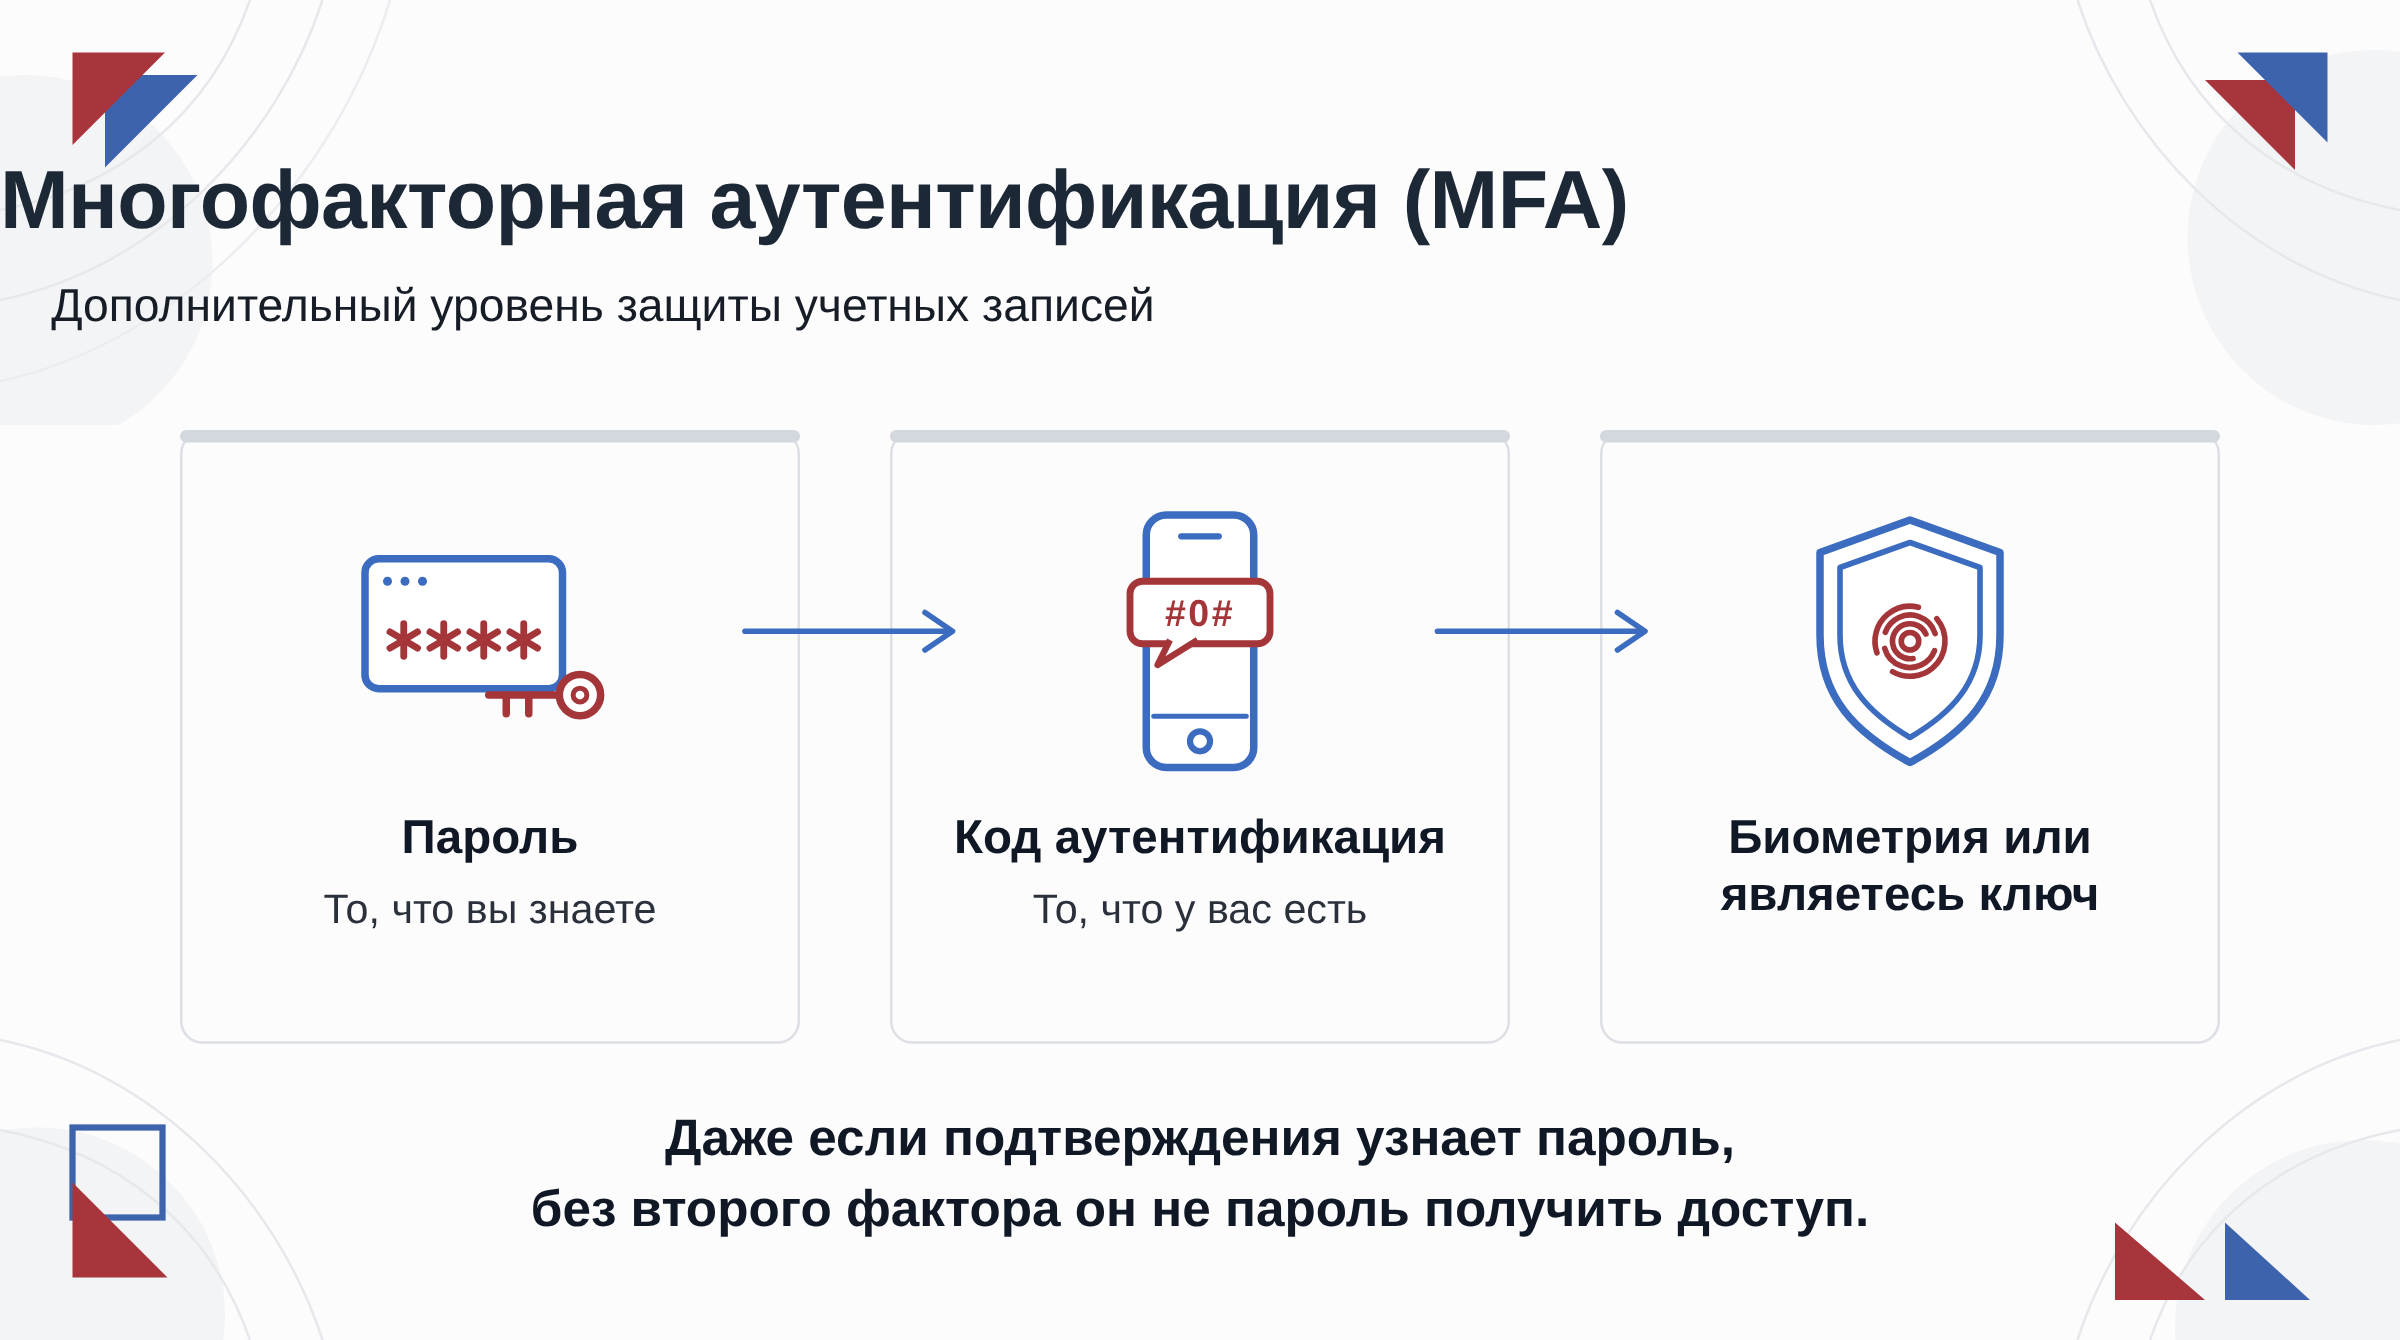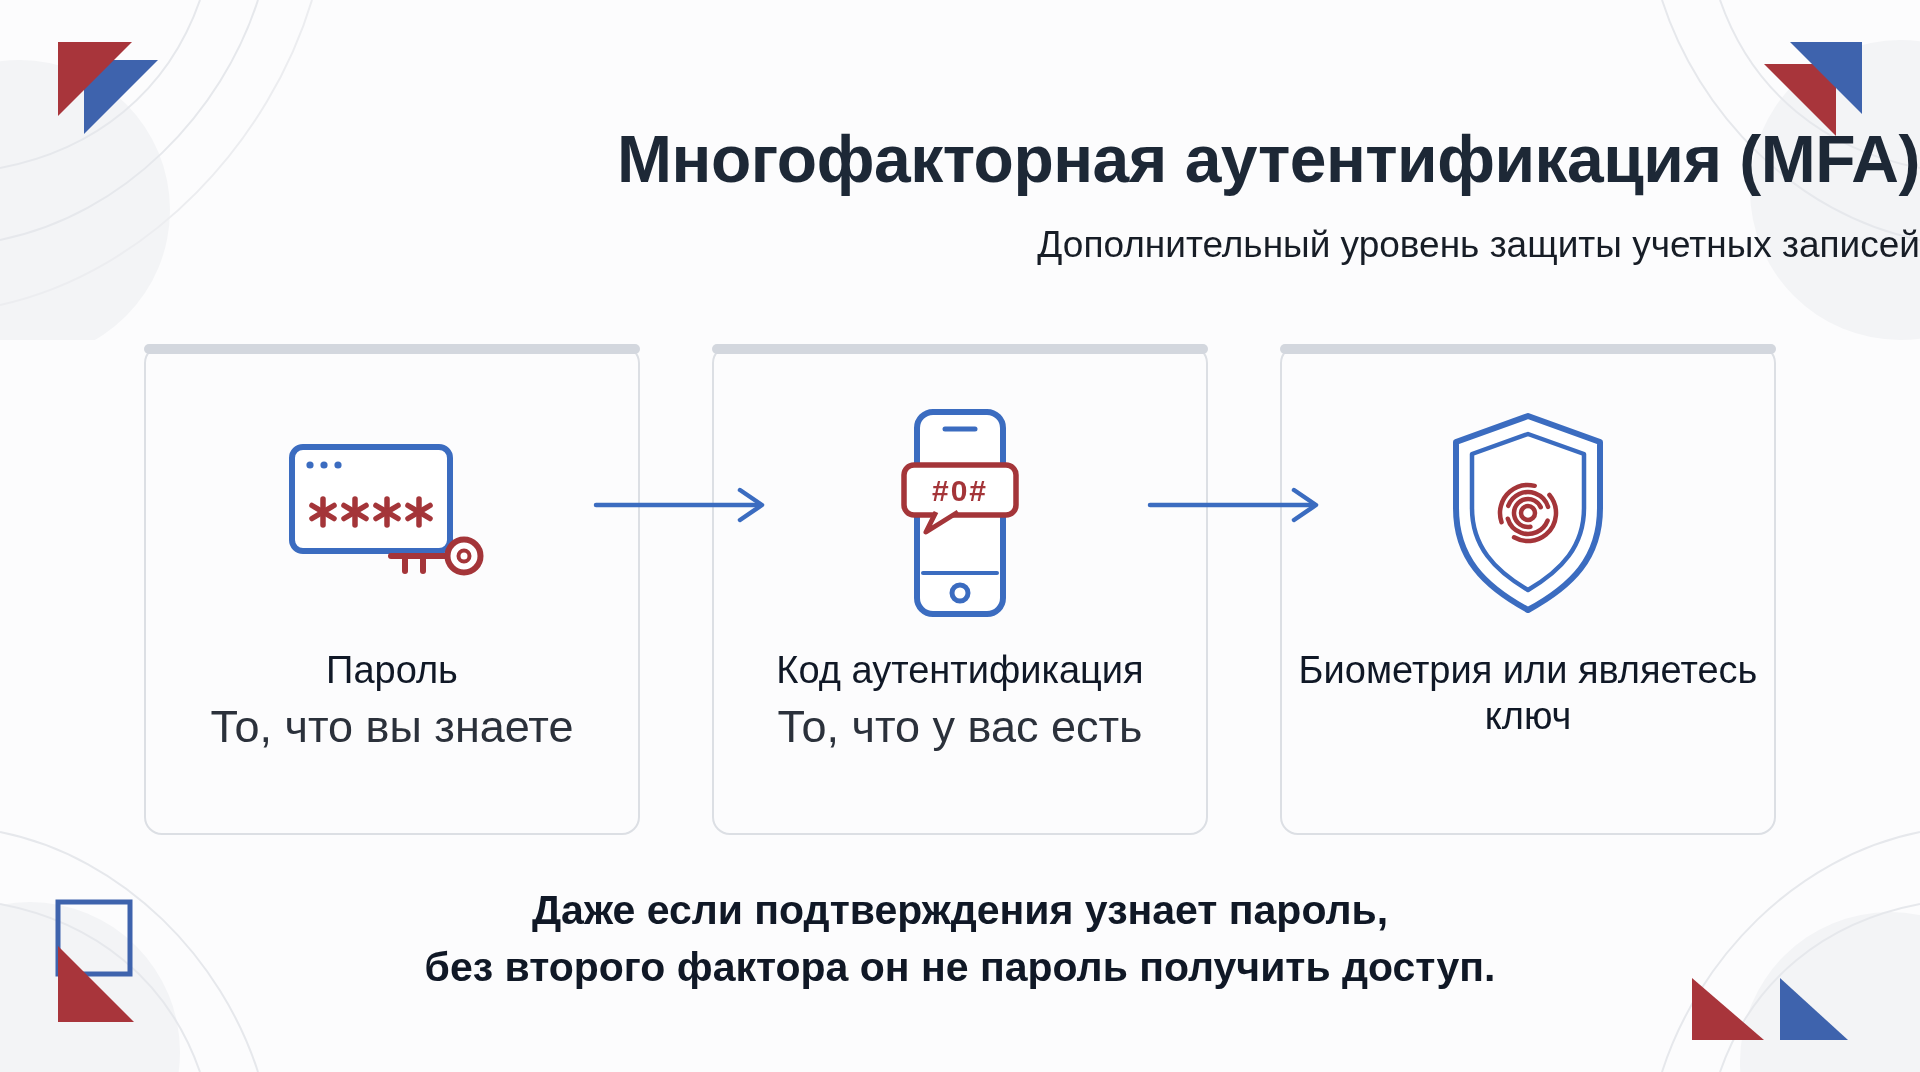--- a/index.html
+++ b/index.html
@@ -13,21 +13,21 @@
   .canvas { position: relative; width: 1920px; height: 1072px; }
 
   
   .corner { position: absolute; pointer-events: none; }
   .corner.tl { top: 0; left: 0; }
   .corner.tr { top: 0; right: 0; }
   .corner.bl { bottom: 0; left: 0; }
   .corner.br { bottom: 0; right: 0; }
 
   
-  .header { position: absolute; top: 120px; left: 0; width: 100%; text-align: right; }
+  .header { position: absolute; top: 120px; left: 0; width: 100%; text-align: left; }
   .title {
     margin: 0; font-size: 66px; line-height: 78px; font-weight: 700;
     color: #1d2836; letter-spacing: -0.5px;
   }
   .subtitle {
     margin: 24px 0 0; font-size: 37px; line-height: 46px; font-weight: 400;
     color: #171d26;
     padding-left: 41px;
   }
 
@@ -41,25 +41,25 @@
     border: 2px solid #dcdfe4; border-radius: 18px;
     display: flex; flex-direction: column; align-items: center;
     padding-top: 58px; background: transparent;
   }
   .card::before {
     content: ""; position: absolute; top: -3px; left: -2px; right: -2px;
     height: 10px; border-radius: 8px; background: #d3d7de;
   }
   .icon-wrap { height: 216px; display: flex; align-items: center; justify-content: center; }
   .card-label {
-    margin: 26px 0 0; font-size: 38px; line-height: 46px; font-weight: 400;
+    margin: 26px 0 0; font-size: 38px; line-height: 46px; font-weight: 700;
     color: #101826; text-align: center; max-width: 460px;
   }
   .card-desc {
-    margin: 14px 0 0; font-size: 45px; line-height: 40px; font-weight: 400;
+    margin: 14px 0 0; font-size: 33px; line-height: 40px; font-weight: 400;
     color: #2b313b; text-align: left;
   }
 
   
   .arrow { position: absolute; top: 482px; }
   .arrow-1 { left: 592px; }
   .arrow-2 { left: 1146px; }
 
   
   .footer { position: absolute; top: 882px; left: 0; width: 100%; text-align: center; }

